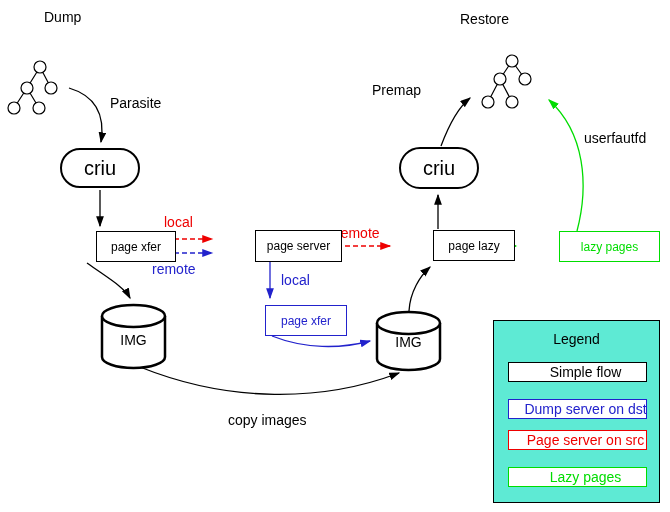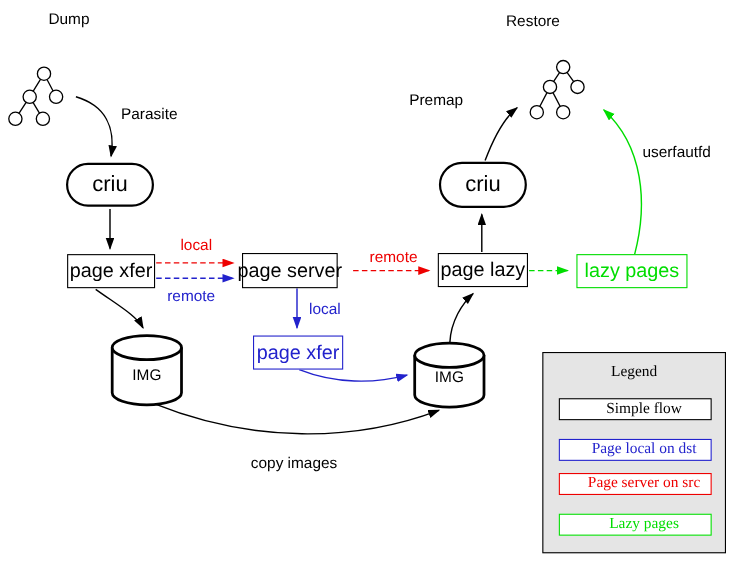--- a/index.html
+++ b/index.html
@@ -7,34 +7,35 @@
     position:relative;width:670px;height:512px;background:#fff;overflow:hidden;
     font-family:"Liberation Sans",sans-serif;color:#000;
   }
   #wires{position:absolute;left:0;top:0;width:670px;height:512px;}
   .lbl{position:absolute;font-size:14px;white-space:nowrap;line-height:15px;}
   .title{position:absolute;font-size:14px;white-space:nowrap;}
   .red{color:#ee0000;}
   .blue{color:#2222cc;}
   .node{
     position:absolute;display:flex;align-items:center;justify-content:center;
-    font-size:18px;background:#fff;border:1.5px solid #000;box-sizing:border-box;
+    font-size:12px;background:#fff;border:1.5px solid #000;box-sizing:border-box;
     white-space:nowrap;
+    margin-left:35px;
   }
   .node.blue-box{border-color:#2222cc;color:#2222cc;}
   .node.green-box{border-color:#00dd00;color:#00dd00;}
   .oval{
     position:absolute;display:flex;align-items:center;justify-content:center;
     font-size:20px;background:#fff;border:2.5px solid #000;border-radius:21px;
     box-sizing:border-box;
   }
   .imgtext{position:absolute;font-size:14px;text-align:center;}
   #legend{
     position:absolute;left:493px;top:320px;width:167px;height:183px;
-    border:1.5px solid #000;box-sizing:border-box;background:#e5e5e5;font-family:Liberation Serif, serif;
+    border:1.5px solid #000;box-sizing:border-box;background:#5eead4;
   }
   #legend .lg-title{position:absolute;left:0;top:10px;width:100%;text-align:center;font-size:14px;}
   .lg-item{
     position:absolute;left:14px;width:139px;height:20px;display:flex;
     align-items:center;justify-content:center;font-size:14px;box-sizing:border-box;
     border:1.5px solid #000;background:#fff;white-space:nowrap;padding-left:16px;
   }
   .lg-black{top:41px;}
   .lg-blue{top:78px;border-color:#2222cc;color:#2222cc;}
   .lg-red{top:109px;border-color:#ee0000;color:#ee0000;}
@@ -135,18 +136,18 @@
   <div class="node" style="left:398px;top:230px;width:82px;height:31px;">page lazy</div>
   <div class="node green-box" style="left:524px;top:231px;width:101px;height:31px;">lazy pages</div>
   <div class="node blue-box" style="left:230px;top:305px;width:82px;height:31px;">page xfer</div>
 
   <div class="imgtext" style="left:102px;top:332px;width:63px;">IMG</div>
   <div class="imgtext" style="left:377px;top:334px;width:63px;">IMG</div>
 
   <div id="legend">
     <div class="lg-title">Legend</div>
     <div class="lg-item lg-black">Simple flow</div>
-    <div class="lg-item lg-blue">Page local on dst</div>
+    <div class="lg-item lg-blue">Dump server on dst</div>
     <div class="lg-item lg-red">Page server on src</div>
     <div class="lg-item lg-green">Lazy pages</div>
   </div>
 
 </div>
 
 </body></html>

